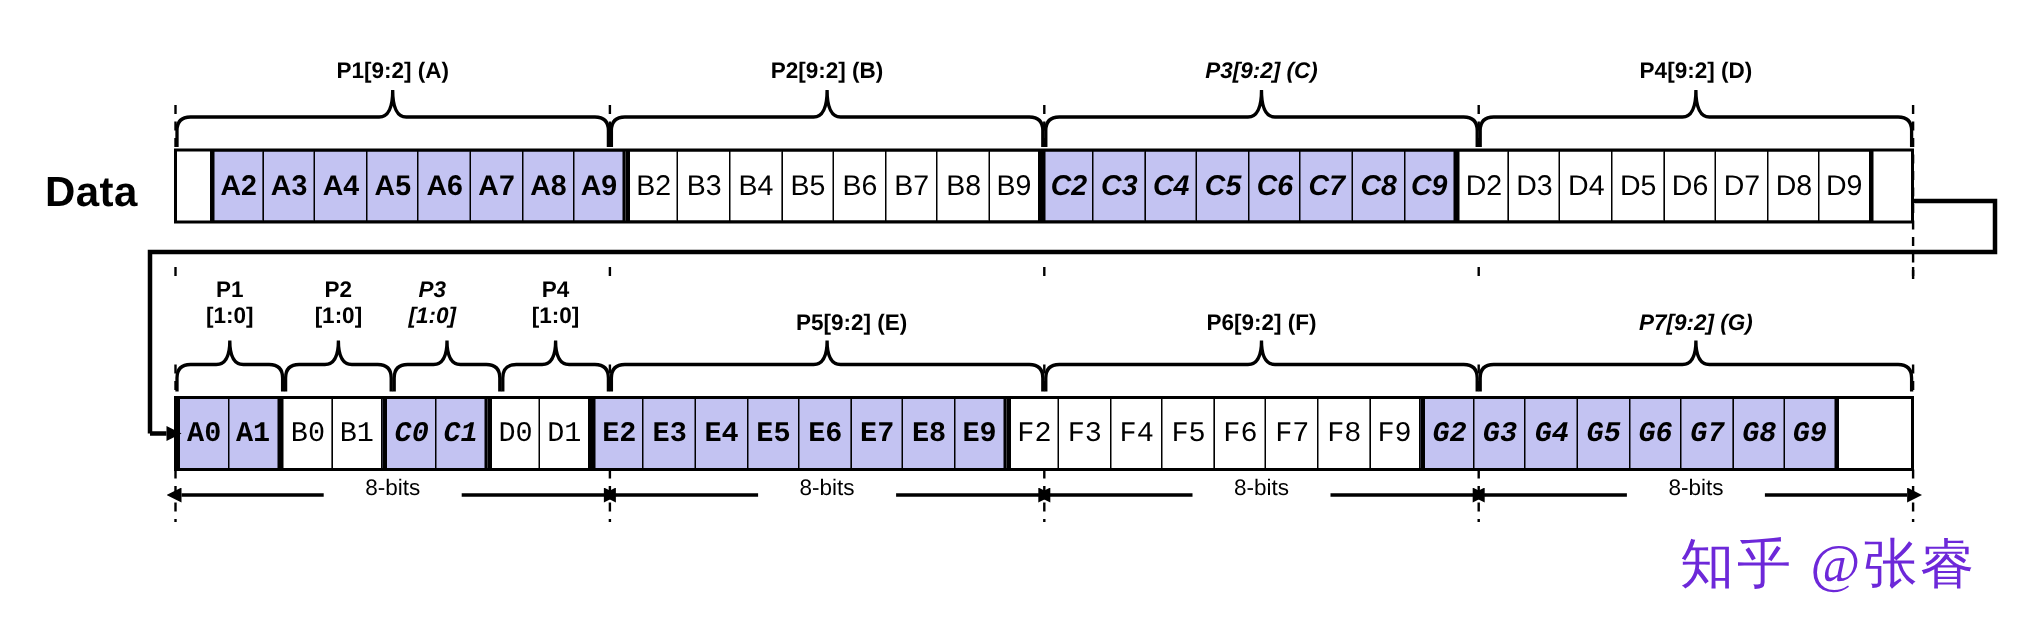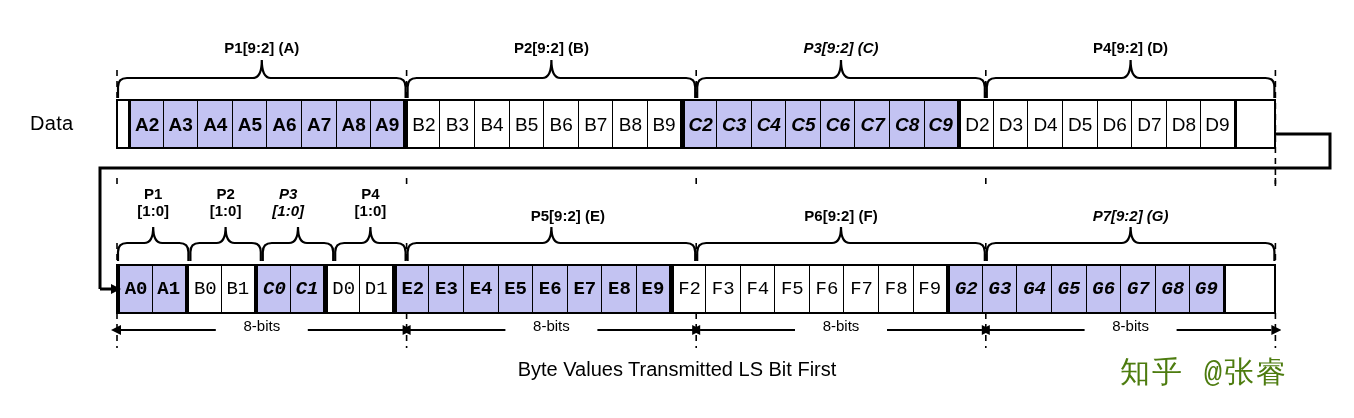--- a/index.html
+++ b/index.html
@@ -9,21 +9,21 @@
     font-family:"Liberation Sans","DejaVu Sans",sans-serif;
     color:#000;
   }
   #stage{position:absolute;left:0;top:0;width:1354px;height:418px;}
 
   
   .abs{position:absolute;}
 
   
   .rowlabel{
-    font-size:20px;font-weight:normal;letter-spacing:.3px;
+    font-size:28px;font-weight:bold;letter-spacing:.3px;
     white-space:nowrap;
   }
 
   
   .bitrow{position:absolute;height:48px;display:flex;align-items:stretch;}
   .cell{
     width:36.2px;box-sizing:border-box;
     border:1.6px solid #000;margin-left:-1.6px;
     display:flex;align-items:center;justify-content:center;
     font-size:19px;line-height:1;background:#ffffff;
@@ -52,41 +52,41 @@
 
   
   .dimtext{position:absolute;font-size:15px;white-space:nowrap;text-align:center;}
 
   .caption{
     position:absolute;font-size:20px;white-space:nowrap;text-align:center;
   }
 
   
   .watermark{
-    position:absolute;font-size:30px;color:#4d7c0f;white-space:nowrap;
-    font-family:Liberation Mono, monospace;letter-spacing:2px;
+    position:absolute;font-size:36px;color:#6d28d9;white-space:nowrap;
+    font-family:Liberation Serif, serif;letter-spacing:2px;
   }
 
   svg.overlay{position:absolute;left:0;top:0;width:1354px;height:418px;pointer-events:none;}
 </style>
 </head>
 <body>
 
 <div id="stage">
 
   <div class="abs rowlabel" style="left:30px;top:112px;">Data</div>
 
   <div id="row1-labels">
       <div class="glabel b" style="left: 117px; width: 289.6px; top: 40px;">P1[9:2] (A)</div>
       <div class="glabel n" style="left: 406.6px; width: 289.6px; top: 40px;">P2[9:2] (B)</div>
       <div class="glabel bi" style="left: 696.2px; width: 289.6px; top: 40px;">P3[9:2] (C)</div>
       <div class="glabel n" style="left: 985.8px; width: 289.6px; top: 40px;">P4[9:2] (D)</div>
     </div>
 
-  <div class="bitrow" id="row1-cells" style="left:128px;top:100px;">
+  <div class="bitrow" id="row1-cells" style="left:117px;top:100px;padding-left:23px;">
       <div class="cell b fill gstart">A2</div>
       <div class="cell b fill">A3</div>
       <div class="cell b fill">A4</div>
       <div class="cell b fill">A5</div>
       <div class="cell b fill">A6</div>
       <div class="cell b fill">A7</div>
       <div class="cell b fill">A8</div>
       <div class="cell b fill gend">A9</div>
       <div class="cell plain gstart">B2</div>
       <div class="cell plain">B3</div>
@@ -177,21 +177,20 @@
       <div class="cell bi fill gend">G9</div>
     </div>
 
   <div id="dim-labels">
       <div class="dimtext" style="left: 117px; width: 289.6px; top: 317px;">8-bits</div>
       <div class="dimtext" style="left: 406.6px; width: 289.6px; top: 317px;">8-bits</div>
       <div class="dimtext" style="left: 696.2px; width: 289.6px; top: 317px;">8-bits</div>
       <div class="dimtext" style="left: 985.8px; width: 289.6px; top: 317px;">8-bits</div>
     </div>
 
-  <div class="caption" style="left:0;top:358px;width:1354px;">Byte Values Transmitted LS Bit First</div>
 
   <div class="watermark" style="left:1120px;top:352px;">知乎 @张睿</div>
 
   <svg class="overlay" id="overlay" viewBox="0 0 1354 418">
     <defs>
       <marker id="ahL" markerWidth="12" markerHeight="12" refX="10" refY="5" orient="auto" markerUnits="userSpaceOnUse">
         <path d="M10,0 L10,10 L0,5 Z" fill="#000"></path>
       </marker>
       <marker id="ahR" markerWidth="12" markerHeight="12" refX="2" refY="5" orient="auto" markerUnits="userSpaceOnUse">
         <path d="M2,0 L2,10 L12,5 Z" fill="#000"></path>

